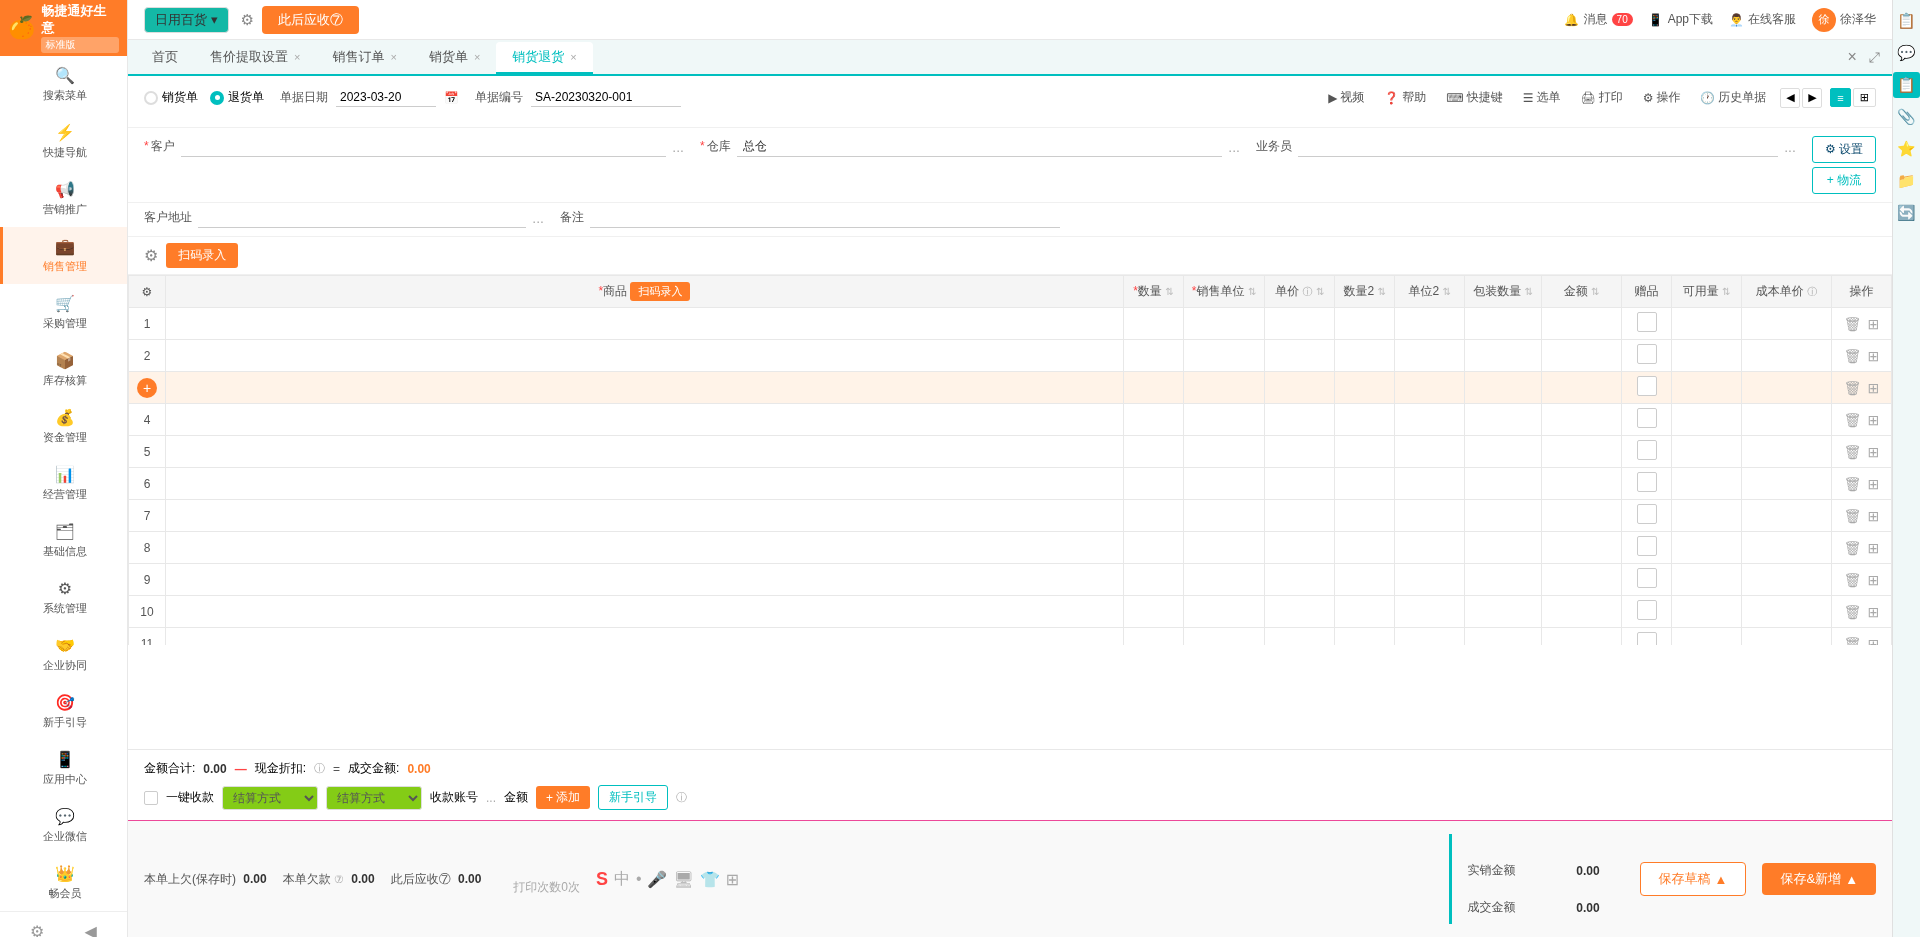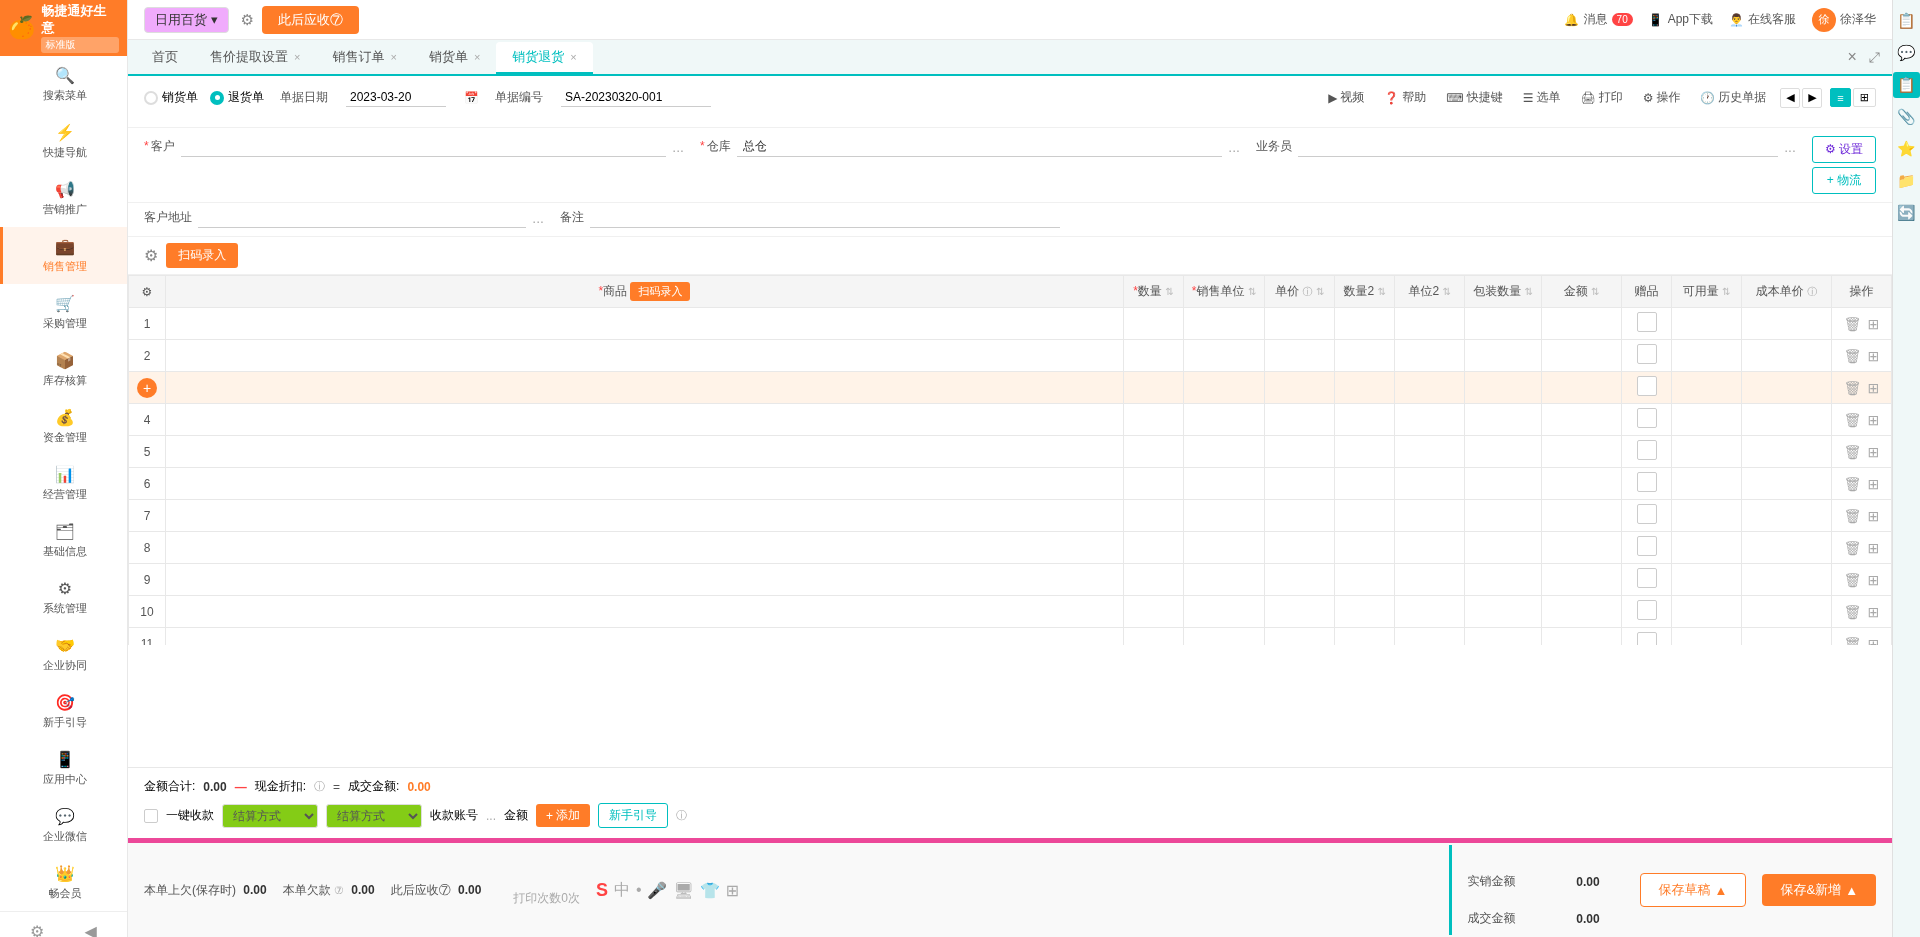--- a/index.html
+++ b/index.html
@@ -16,21 +16,21 @@
     .sidebar-item-label { font-size: 11px; text-align: center; }
     .sidebar-bottom { margin-top: auto; display: flex; align-items: center; justify-content: space-around; padding: 10px; border-top: 1px solid #eee; }
     .sidebar-bottom-icon { font-size: 16px; color: #999; cursor: pointer; }
 
     
     .main { flex: 1; display: flex; flex-direction: column; overflow: hidden; }
 
     
     .topbar { background: #fff; height: 40px; display: flex; align-items: center; justify-content: space-between; padding: 0 16px; border-bottom: 1px solid #e8e8e8; }
     .topbar-left { display: flex; align-items: center; gap: 8px; }
-    .topbar-selector { display: flex; align-items: center; gap: 4px; font-size: 13px; color: #333; border: 1px solid #ddd; padding: 3px 10px; border-radius: 4px; cursor: pointer; background: #f0abfc; }
+    .topbar-selector { display: flex; align-items: center; gap: 4px; font-size: 13px; color: #333; border: 1px solid #ddd; padding: 3px 10px; border-radius: 4px; cursor: pointer; background: #14b8a6; }
     .topbar-gear { font-size: 15px; color: #888; cursor: pointer; margin-left: 4px; }
     .topbar-btn { background: #ff7c28; color: #fff; border: none; border-radius: 4px; padding: 5px 16px; font-size: 13px; cursor: pointer; }
     .topbar-right { display: flex; align-items: center; gap: 16px; font-size: 12px; color: #555; }
     .topbar-right-item { display: flex; align-items: center; gap: 4px; cursor: pointer; }
     .topbar-badge { background: #ff4444; color: #fff; border-radius: 10px; font-size: 10px; padding: 1px 5px; }
     .topbar-avatar { width: 24px; height: 24px; background: #ff7c28; border-radius: 50%; display: flex; align-items: center; justify-content: center; color: #fff; font-size: 11px; }
 
     
     .tabbar { background: #f0f8f8; border-bottom: 2px solid #00bfbf; display: flex; align-items: center; padding: 0 8px; height: 36px; }
     .tab { padding: 6px 16px; font-size: 13px; color: #555; cursor: pointer; display: flex; align-items: center; gap: 6px; border-bottom: 2px solid transparent; margin-bottom: -2px; }
@@ -42,21 +42,21 @@
 
     
     .form-header { padding: 10px 16px; border-bottom: 1px solid #f0f0f0; }
     .form-header-row1 { display: flex; align-items: center; justify-content: space-between; margin-bottom: 8px; }
     .form-header-left { display: flex; align-items: center; gap: 16px; }
     .radio-group { display: flex; align-items: center; gap: 12px; }
     .radio-item { display: flex; align-items: center; gap: 4px; cursor: pointer; font-size: 12px; }
     .radio-dot { width: 14px; height: 14px; border-radius: 50%; border: 2px solid #ddd; display: flex; align-items: center; justify-content: center; }
     .radio-dot.checked { border-color: #00bfbf; background: #00bfbf; }
     .radio-dot.checked::after { content: ''; width: 5px; height: 5px; background: #fff; border-radius: 50%; }
-    .form-field-inline { display: flex; align-items: center; gap: 18px; font-size: 12px; color: #555; }
+    .form-field-inline { display: flex; align-items: center; gap: 8px; font-size: 12px; color: #555; }
     .form-field-inline input { border: none; border-bottom: 1px solid #ccc; padding: 2px 4px; font-size: 12px; min-width: 100px; outline: none; }
     .form-header-right { display: flex; align-items: center; gap: 8px; font-size: 12px; color: #555; }
     .header-action { display: flex; align-items: center; gap: 3px; cursor: pointer; padding: 3px 6px; border-radius: 3px; }
     .header-nav { display: flex; gap: 2px; }
     .header-nav-btn { width: 20px; height: 20px; border: 1px solid #ddd; background: #fff; cursor: pointer; display: flex; align-items: center; justify-content: center; border-radius: 2px; font-size: 11px; }
     .view-btns { display: flex; gap: 2px; }
     .view-btn { padding: 2px 6px; border: 1px solid #ddd; background: #fff; cursor: pointer; font-size: 11px; border-radius: 2px; }
     .view-btn.active { background: #00bfbf; color: #fff; border-color: #00bfbf; }
 
     
@@ -83,21 +83,21 @@
     
     .footer { border-top: 1px solid #e8e8e8; padding: 10px 16px; background: #fff; }
     .footer-row1 { display: flex; align-items: center; gap: 8px; font-size: 12px; margin-bottom: 8px; }
     .minus-icon { color: #ff4444; font-weight: bold; }
     .equals-icon { color: #555; }
     .footer-row2 { display: flex; align-items: center; gap: 8px; font-size: 12px; }
     .footer-checkbox { width: 14px; height: 14px; border: 1px solid #ccc; display: inline-block; border-radius: 2px; vertical-align: middle; }
     .select-input { border: 1px solid #ddd; padding: 3px 20px 3px 6px; border-radius: 3px; font-size: 12px; background: #84cc16; color: #555; }
     .add-btn { background: #ff7c28; color: #fff; border: none; border-radius: 3px; padding: 3px 10px; font-size: 12px; cursor: pointer; display: flex; align-items: center; gap: 3px; }
     .fenpei-btn { border: 1px solid #00bfbf; color: #00bfbf; background: #fff; border-radius: 3px; padding: 3px 10px; font-size: 12px; cursor: pointer; }
-    .status-bar { display: flex; align-items: center; justify-content: space-between; padding: 2px 16px; background: #f9f9f9; border-top: 5px solid #ec4899; font-size: 12px; color: #555; }
+    .status-bar { display: flex; align-items: center; justify-content: space-between; padding: 13px 16px; background: #f9f9f9; border-top: 1px solid #ec4899; font-size: 12px; color: #555; }
     .status-bar-left { display: flex; align-items: center; gap: 16px; }
     .save-area { display: flex; align-items: center; gap: 16px; }
     .summary-box { background: #f9f9f9; border-left: 3px solid #00bfbf; padding: 8px 16px; margin-right: 8px; text-align: right; }
     .summary-row { display: flex; align-items: center; justify-content: space-between; gap: 24px; font-size: 12px; margin-top: 20px; }
     .summary-label { color: #555; }
     .summary-value { color: #333; font-weight: bold; min-width: 60px; text-align: right; }
     .btn-save-draft { background: #fff; border: 1px solid #ff7c28; color: #ff7c28; border-radius: 4px; padding: 7px 18px; font-size: 13px; cursor: pointer; display: flex; align-items: center; gap: 4px; }
     .btn-save-new { background: #ff7c28; color: #fff; border: none; border-radius: 4px; padding: 7px 18px; font-size: 13px; cursor: pointer; display: flex; align-items: center; gap: 4px; }
 
     .rightbar { width: 28px; background: #f0f8f8; border-left: 1px solid #e0e0e0; display: flex; flex-direction: column; align-items: center; padding: 8px 0; gap: 6px; }
@@ -333,21 +333,21 @@
           <label class="required">仓库</label>
           <input class="form-field-input" type="text" value="总仓" style="">
           <span class="form-field-dots">...</span>
         </div>
         <div class="form-field">
           <label>业务员</label>
           <input class="form-field-input" type="text" style="min-width: 180px;">
           <span class="form-field-dots" style="color:#aaa;">...</span>
         </div>
         <div style="display:flex; flex-direction:column; gap:4px; margin-left:auto;">
-          <button style="background:#fff; border:1px solid #00bfbf; color:#6d28d9; border-radius:3px; padding:4px 12px; font-size:12px; cursor:pointer;">
+          <button style="background:#fff; border:1px solid #00bfbf; color:#0c4a6e; border-radius:3px; padding:4px 12px; font-size:12px; cursor:pointer;">
             ⚙ <span>设置</span>
           </button>
           <button style="background:#fff; border:1px solid #00bfbf; color:#00bfbf; border-radius:3px; padding:4px 12px; font-size:12px; cursor:pointer;">
             + <span>物流</span>
           </button>
         </div>
       </div>
       <div style="display:flex; align-items:center; padding: 4px 16px 8px 16px; gap: 16px;">
         <div class="form-field" style="max-width:400px;">
           <label>客户地址</label>

